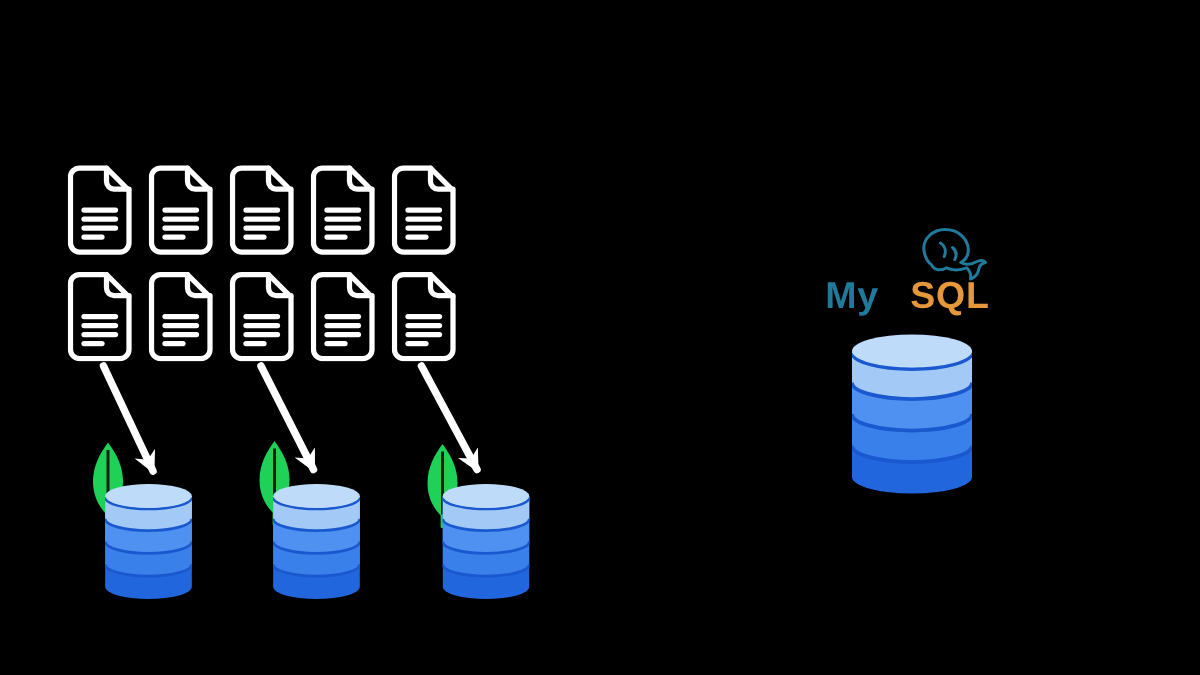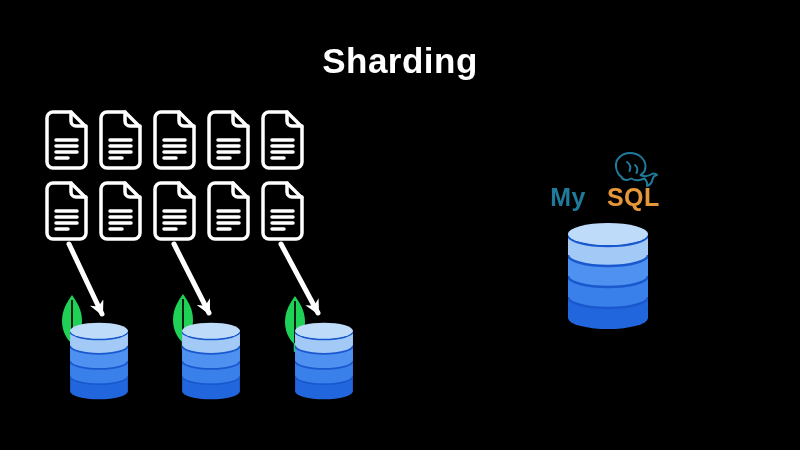--- a/index.html
+++ b/index.html
@@ -32,21 +32,20 @@
     white-space: nowrap;
   }
   .wordmark .my  { color: var(--my-color, #1f7a9c); text-align: center; }
   .wordmark .sql { color: var(--sql-color, #e6973a); margin-left: 21px; }
 </style>
 </head>
 <body>
 
 <div class="stage">
 
-  <div class="title">Sharding</div>
 
   <svg class="layer" viewBox="0 0 800 450">
     <defs>
 
       <symbol id="doc-icon" viewBox="0 0 43 60">
         <g fill="none" stroke="var(--doc-color,#fff)" stroke-width="3.5" stroke-linecap="round" stroke-linejoin="round">
           <path d="M26,2 L41,17 V52 a6,6 0 0 1 -6,6 H8 a6,6 0 0 1 -6,-6 V8 a6,6 0 0 1 6,-6 H26 Z"></path>
           <path d="M26,2 V11 a5,5 0 0 0 5,5 H41"></path>
           <path d="M11,30 H32"></path>
           <path d="M11,36 H32"></path>

